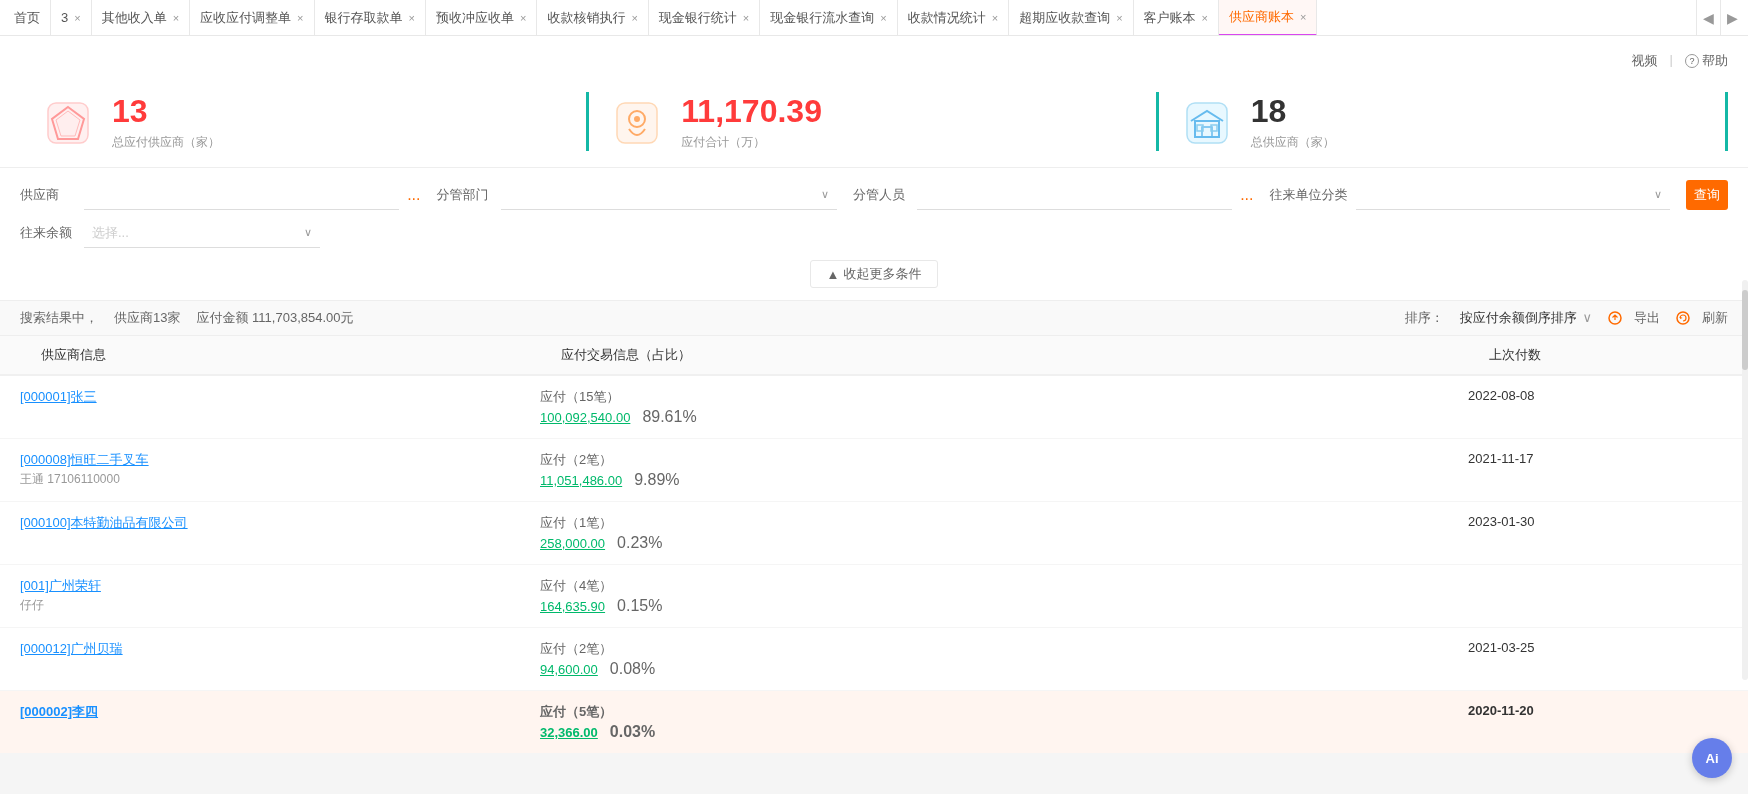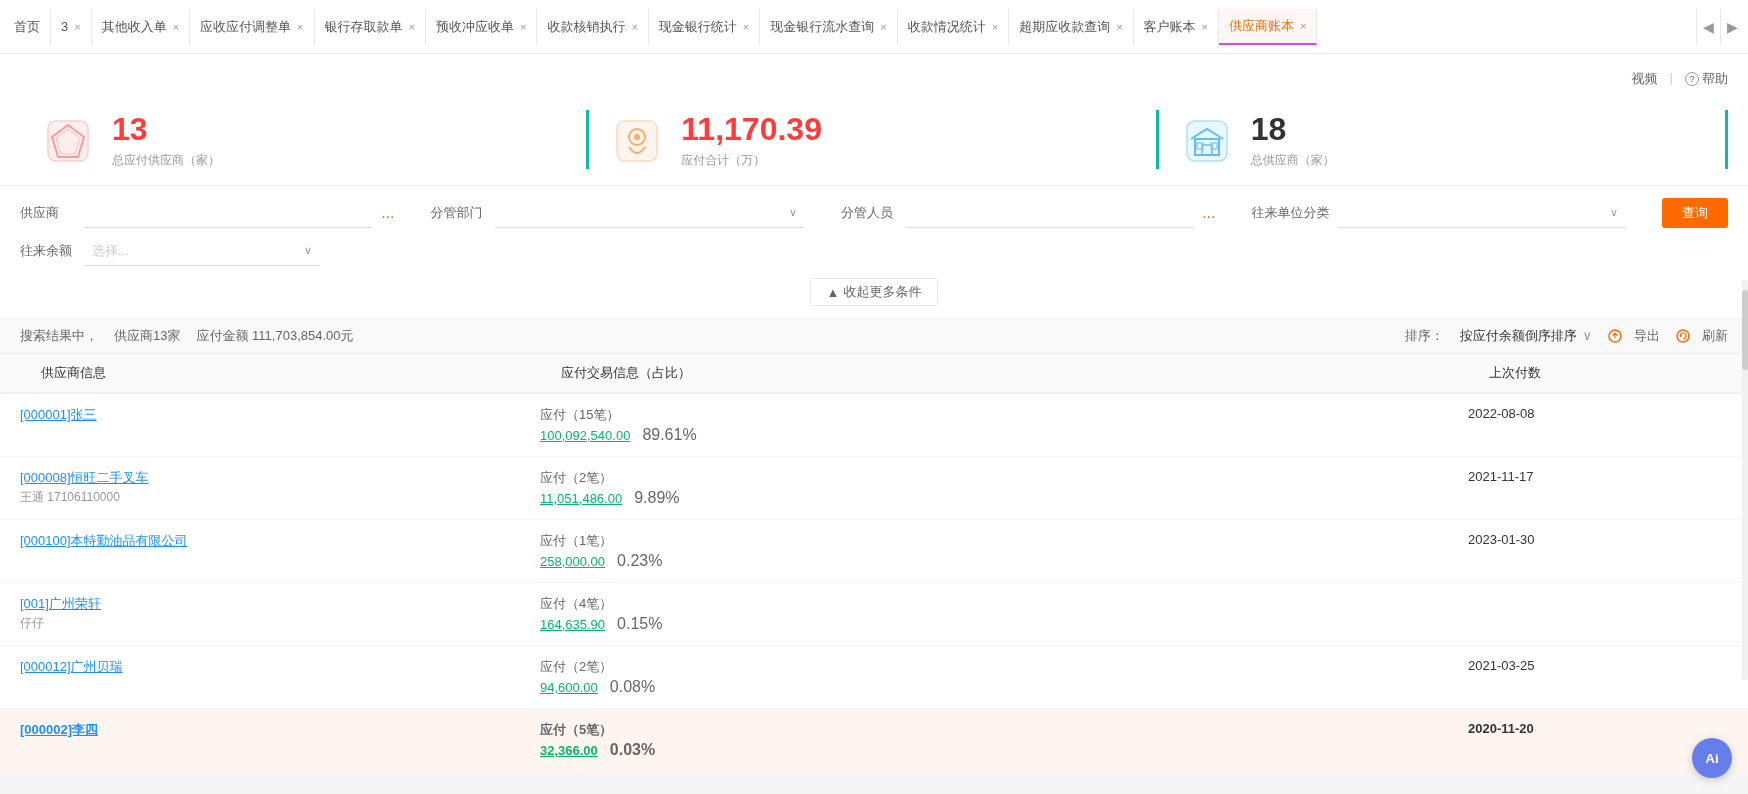--- a/index.html
+++ b/index.html
@@ -1,49 +1,49 @@
 <!DOCTYPE html>
 <html><head>
   <meta charset="utf-8">
   <style>
     * { box-sizing: border-box; margin: 0; padding: 0; font-family: 'Microsoft YaHei', '微软雅黑', Arial, sans-serif; font-size: 13px; }
     body { background: #f5f5f5; color: #333; width: 1748px; min-height: 794px; overflow-x: hidden; }
 
     
-    .top-nav { display: flex; align-items: center; background: #fff; border-bottom: 1px solid #e8e8e8; height: 54px; padding: 0 4px; overflow: hidden; }
+    .top-nav { display: flex; align-items: center; background: #fff; border-bottom: 1px solid #e8e8e8; height: 36px; padding: 0 4px; overflow: hidden; }
     .nav-tab { display: flex; align-items: center; padding: 0 10px; height: 36px; border-right: 1px solid #e8e8e8; white-space: nowrap; cursor: pointer; font-size: 12px; color: #555; flex-shrink: 0; }
     .nav-tab.active { background: #fff7f5; color: #ff6a00; border-bottom: 2px solid #d946ef; }
     .nav-tab .close-icon { margin-left: 6px; color: #999; font-size: 11px; }
     .nav-arrows { display: flex; margin-left: auto; }
     .nav-arrow { width: 24px; height: 36px; display: flex; align-items: center; justify-content: center; cursor: pointer; border-left: 1px solid #e8e8e8; color: #999; font-size: 14px; }
 
     
     .summary-bar { display: flex; align-items: center; background: #fff; padding: 16px 20px; border-bottom: 1px solid #eee; position: relative; }
     .summary-item { display: flex; align-items: flex-end; flex: 1; padding: 0 20px; border-right: 3px solid #14b8a6; margin-top: 40px; }
     .summary-item:last-child { border-right: none; }
     .summary-icon { width: 56px; height: 56px; margin-right: 16px; display: flex; align-items: center; justify-content: center; }
     .summary-icon svg { width: 52px; height: 52px; }
     .summary-text .big-num { font-size: 32px; font-weight: bold; color: #ff3b3b; line-height: 1.2; }
     .summary-text .label { font-size: 12px; color: #999; margin-top: 4px; }
     .top-right-links { position: absolute; right: 20px; top: 16px; display: flex; gap: 12px; font-size: 12px; color: #666; }
     .top-right-links span { cursor: pointer; }
     .divider-text { color: #ccc; }
 
     
     .filter-area { background: #fff; padding: 12px 20px 8px; border-bottom: 1px solid #eee; }
-    .filter-row { display: flex; align-items: center; gap: 36px; margin-bottom: 8px; }
+    .filter-row { display: flex; align-items: center; gap: 16px; margin-bottom: 8px; }
     .filter-item { display: flex; align-items: center; gap: 8px; flex: 1; }
     .filter-label { color: #666; white-space: nowrap; min-width: 56px; }
     .filter-input { flex: 1; height: 30px; border: none; border-bottom: 1px solid #ddd; padding: 0 8px; color: #333; background: transparent; outline: none; font-size: 13px; }
     .filter-input::placeholder { color: #ccc; }
     .filter-select-wrapper { flex: 1; display: flex; align-items: center; border-bottom: 1px solid #ddd; height: 30px; padding: 0 8px; position: relative; }
     .filter-select-wrapper .chevron { margin-left: auto; color: #999; font-size: 11px; }
     .filter-select-text { color: #ccc; font-size: 13px; flex: 1; }
     .filter-ellipsis { color: #ff6a00; font-size: 16px; cursor: pointer; }
-    .query-btn { background: #ff6a00; color: #fff; border: none; padding: 6px 20px; border-radius: 3px; cursor: pointer; font-size: 13px; white-space: nowrap; }
+    .query-btn { background: #ff6a00; color: #fff; border: none; padding: 6px 8px; border-radius: 3px; cursor: pointer; font-size: 13px; white-space: nowrap; }
     .collapse-btn-row { display: flex; justify-content: center; padding: 4px 0; }
     .collapse-btn { display: flex; align-items: center; gap: 4px; background: #fff; border: 1px solid #e8e8e8; padding: 4px 16px; border-radius: 3px; cursor: pointer; color: #666; font-size: 12px; }
 
     
     .result-bar { display: flex; align-items: center; justify-content: space-between; background: #f9f9f9; padding: 8px 20px; border-bottom: 1px solid #eee; font-size: 12px; color: #666; }
     .result-bar-left { display: flex; gap: 16px; }
     .result-bar-right { display: flex; align-items: center; gap: 16px; }
     .sort-label { color: #666; }
     .sort-value { color: #333; cursor: pointer; }
     .sort-value .chevron { color: #999; margin-left: 2px; }

